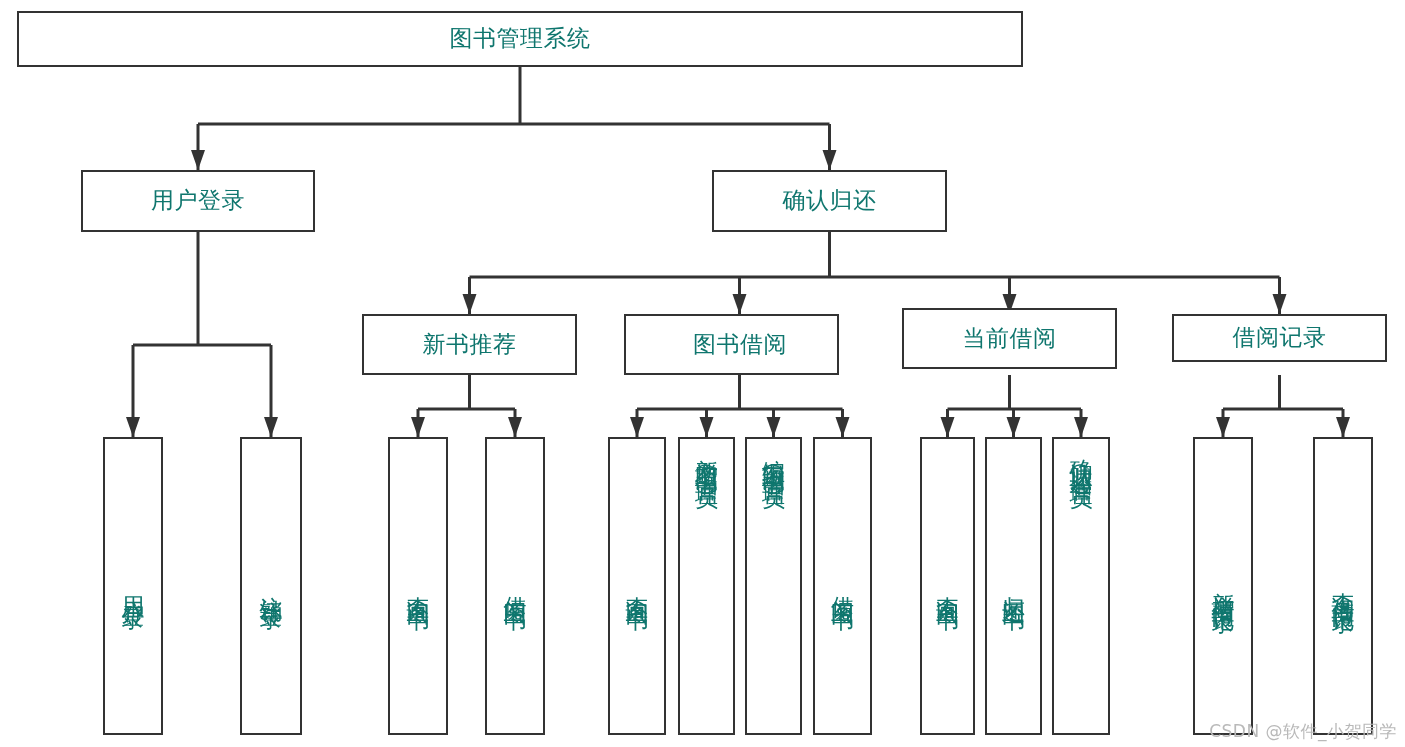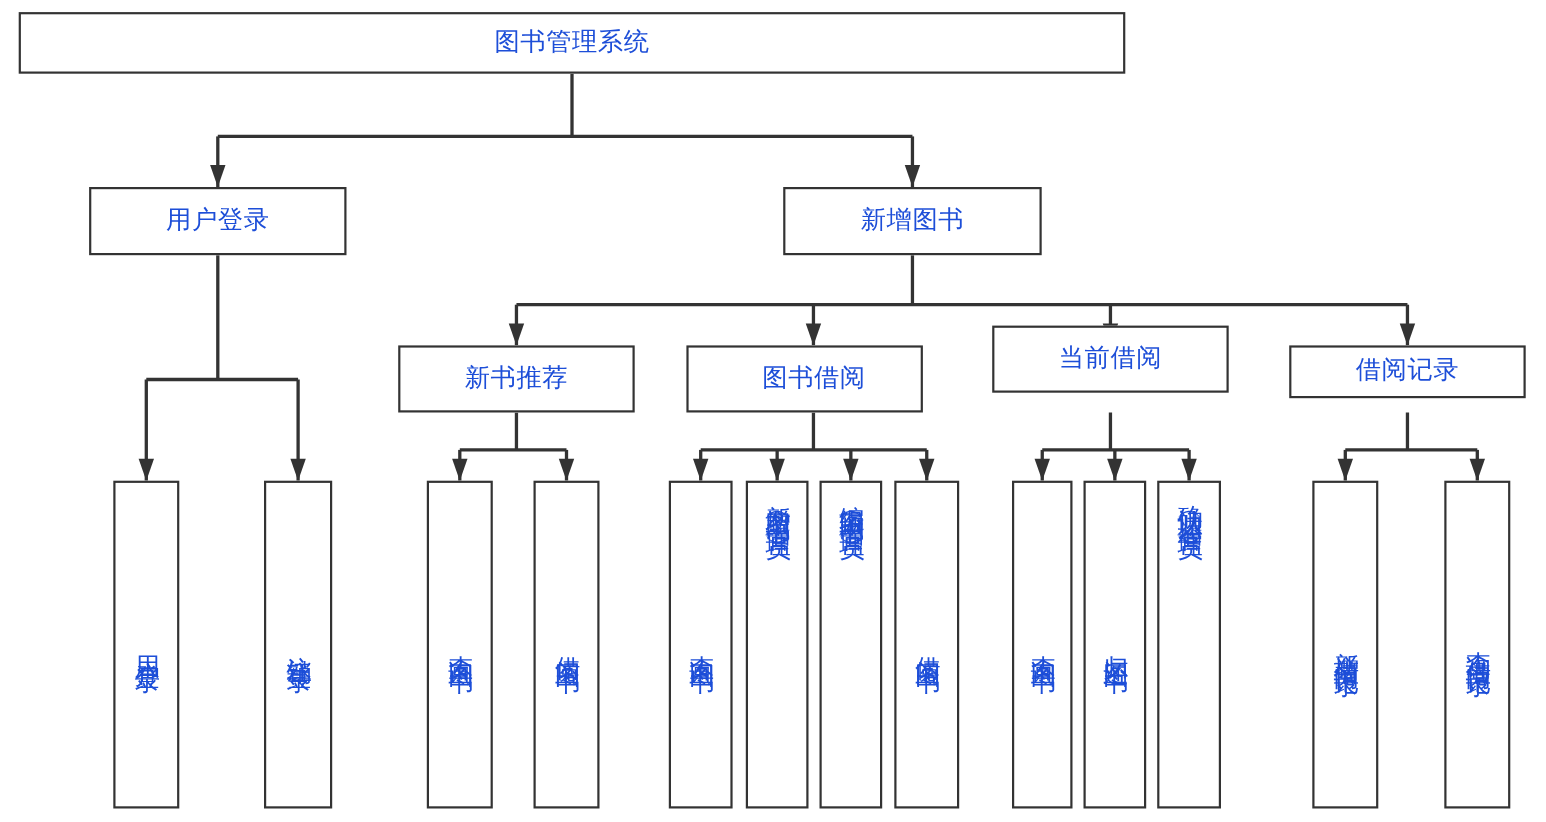--- a/index.html
+++ b/index.html
@@ -34,21 +34,21 @@
     align-items: center;
     justify-content: center;
     color: #1a1a1a;
     z-index: 2;
   }
   .node-label {
     display: block;
     text-align: center;
     letter-spacing: 0.5px;
     line-height: 1.28;
-    color: #1d4ed8;
+    color: #0f766e;
   }
   
   .node.h .node-label {
     font-size: 23px;
     writing-mode: horizontal-tb;
   }
   .node.root .node-label {
     font-size: 23px;
   }
   
@@ -141,29 +141,29 @@
       <path d="M 1336 417 L 1350 417 L 1343 437 Z" fill="#333333"></path>
     </svg>
   <div id="node-layer">
       <div class="node h root" style="left: 17px; top: 11px; width: 1006px; height: 56px; border-color: rgb(51, 51, 51);">
         <span class="node-label">图书管理系统</span>
       </div>
       <div class="node h" style="left: 81px; top: 170px; width: 234px; height: 62px; border-color: rgb(51, 51, 51);">
         <span class="node-label">用户登录</span>
       </div>
       <div class="node h" style="left: 712px; top: 170px; width: 235px; height: 62px; border-color: rgb(51, 51, 51);">
-        <span class="node-label">新增图书</span>
+        <span class="node-label">确认归还</span>
       </div>
       <div class="node h" style="left: 362px; top: 314px; width: 215px; height: 61px; border-color: rgb(51, 51, 51); align-items: center;">
         <span class="node-label">新书推荐</span>
       </div>
       <div class="node h" style="left: 624px; top: 314px; width: 215px; height: 61px; border-color: rgb(51, 51, 51); padding-left: 17px;">
         <span class="node-label">图书借阅</span>
       </div>
-      <div class="node h" style="left: 902px; top: 296px; width: 215px; height: 61px; border-color: rgb(51, 51, 51); justify-content: center;">
+      <div class="node h" style="left: 902px; top: 308px; width: 215px; height: 61px; border-color: rgb(51, 51, 51); justify-content: center;">
         <span class="node-label">当前借阅</span>
       </div>
       <div class="node h" style="left: 1172px; top: 314px; width: 215px; height: 48px; border-color: rgb(51, 51, 51);">
         <span class="node-label">借阅记录</span>
       </div>
       <div class="node v centered" style="left: 103px; top: 437px; width: 60px; height: 298px; border-color: rgb(51, 51, 51);">
         <span class="node-label">用户登录</span>
       </div>
       <div class="node v centered" style="left: 240px; top: 437px; width: 62px; height: 298px; border-color: rgb(51, 51, 51);">
         <span class="node-label">注销登录</span>
@@ -195,13 +195,14 @@
       <div class="node v" style="left: 1052px; top: 437px; width: 58px; height: 298px; border-color: rgb(51, 51, 51);">
         <span class="node-label">确认归还（管理员）</span>
       </div>
       <div class="node v centered" style="left: 1193px; top: 437px; width: 60px; height: 298px; border-color: rgb(51, 51, 51);">
         <span class="node-label">新增借阅记录</span>
       </div>
       <div class="node v centered" style="left: 1313px; top: 437px; width: 60px; height: 298px; border-color: rgb(51, 51, 51);">
         <span class="node-label">查询借阅记录</span>
       </div>
     </div>
+  <div id="watermark">CSDN @软件_小贺同学</div>
 </div>
 
 </body></html>

